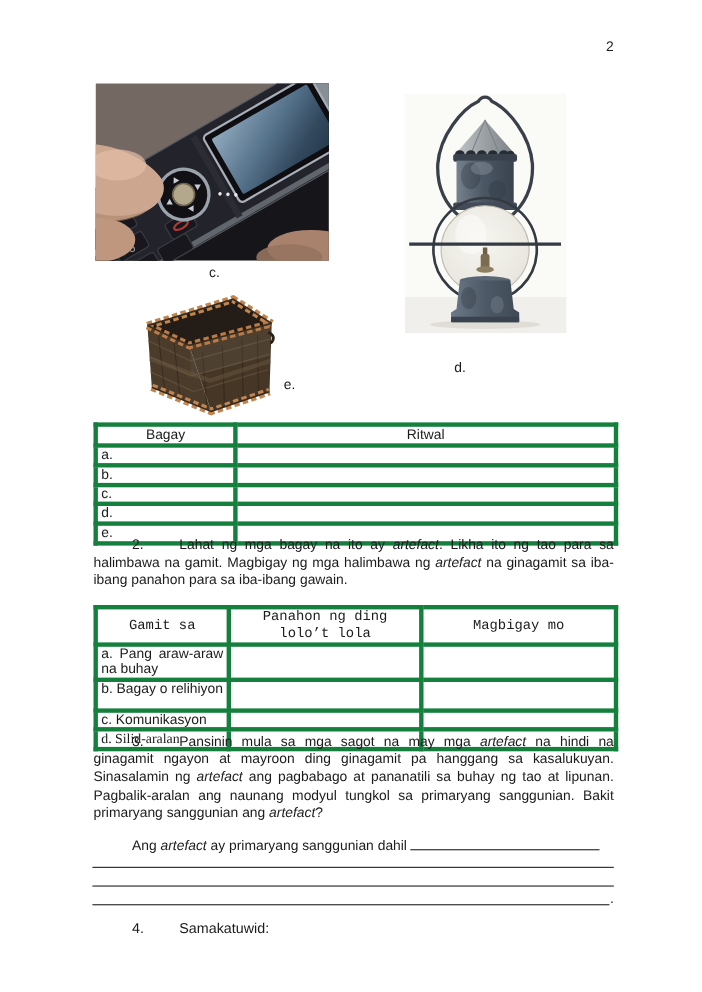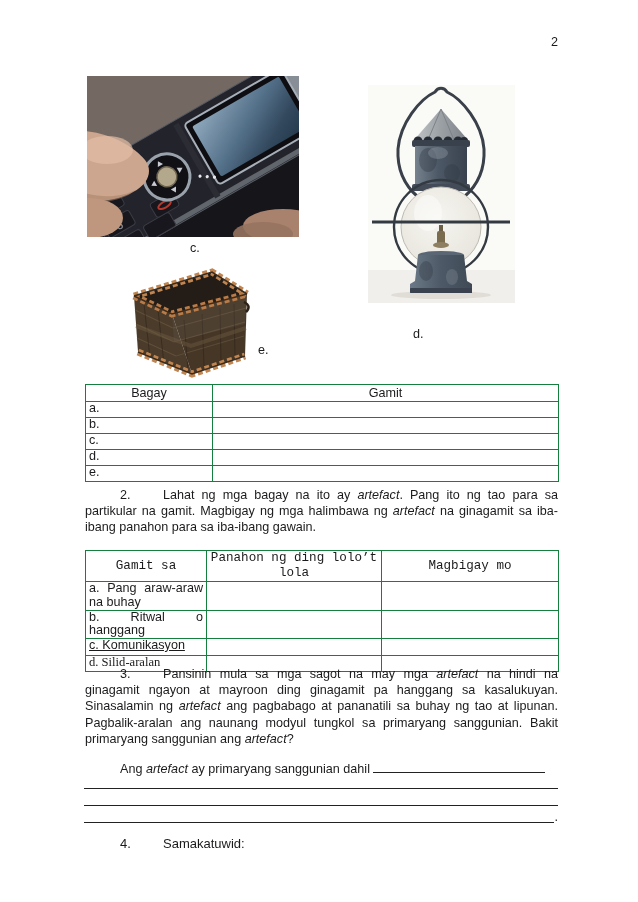--- a/index.html
+++ b/index.html
@@ -12,21 +12,21 @@
   .fig-label{font-size:12.6px;}
   
   .para{
     position:absolute;left:85px;width:473px;
     font-size:12.6px;line-height:16.2px;text-align:justify;text-indent:35px;
   }
   .num{display:inline-block;width:43px;text-indent:0;}
   .it{font-style:italic;}
   
   table{border-collapse:collapse;table-layout:fixed;font-size:12.6px;color:#1b1b1d;}
-  td{border:1px solid #15803d;padding:0 3px;line-height:13.8px;overflow:hidden;}
+  td{border:4px solid #15803d;padding:0 3px;line-height:13.8px;overflow:hidden;}
   td.hc{text-align:center;vertical-align:middle;line-height:15px;}
   td.lc{text-align:left;vertical-align:top;}
   td.lc.just{text-align:justify;}
   .t1{position:absolute;left:85px;top:384px;width:473px;}
   .t1 tr{height:16px;}
   .t1 tr.hrow{height:17px;}
   .t2{position:absolute;left:85px;top:550px;width:473px;}
   
   .fill-line{
     position:absolute;left:85px;top:760px;width:473px;
@@ -182,21 +182,21 @@
   <div class="abs fig-label" style="left:258px;top:343px;">e.</div>
 
   <table class="t1">
     <colgroup>
         <col style="width:127px">
         <col style="width:346px">
       </colgroup>
     <tbody>
       <tr class="hrow">
         <td class="hc">Bagay</td>
-        <td class="hc">Gamit</td>
+        <td class="hc">Ritwal</td>
       </tr>
       <tr>
         <td class="lc">a.</td>
         <td class="ec"></td>
       </tr>
       <tr>
         <td class="lc">b.</td>
         <td class="ec"></td>
       </tr>
       <tr>
@@ -208,46 +208,46 @@
         <td class="ec"></td>
       </tr>
       <tr>
         <td class="lc">e.</td>
         <td class="ec"></td>
       </tr>
     </tbody>
   </table>
 
   <div class="para" style="top:487px;">
-    <span class="num">2.</span><span>Lahat ng mga bagay na ito ay </span><span class="it">artefact</span><span>. Pang ito ng tao para sa partikular na gamit. Magbigay ng mga halimbawa ng </span><span class="it">artefact</span><span> na ginagamit sa iba-ibang panahon para sa iba-ibang gawain.</span>
+    <span class="num">2.</span><span>Lahat ng mga bagay na ito ay </span><span class="it">artefact</span><span>. Likha ito ng tao para sa halimbawa na gamit. Magbigay ng mga halimbawa ng </span><span class="it">artefact</span><span> na ginagamit sa iba-ibang panahon para sa iba-ibang gawain.</span>
   </div>
 
   <table class="t2">
     <colgroup>
         <col style="width:121px">
         <col style="width:175px">
         <col style="width:177px">
       </colgroup>
     <tbody>
       <tr style="height:17px;font-family:Liberation Mono, monospace;">
         <td class="hc">Gamit sa</td>
         <td class="hc">Panahon ng ding lolo’t lola</td>
         <td class="hc">Magbigay mo</td>
       </tr>
       <tr style="height:28px;margin-top:20px;">
         <td class="lc just">a. Pang araw-araw na buhay</td>
         <td class="ec"></td>
         <td class="ec"></td>
       </tr>
       <tr style="height:28px;">
-        <td class="lc just">b. Ritwal o hanggang</td>
-        <td class="ec"></td>
-        <td class="ec"></td>
-      </tr>
-      <tr style="height:17px;text-decoration:underline;">
+        <td class="lc just">b. Bagay o relihiyon</td>
+        <td class="ec"></td>
+        <td class="ec"></td>
+      </tr>
+      <tr style="height:17px;">
         <td class="lc">c. Komunikasyon</td>
         <td class="ec"></td>
         <td class="ec"></td>
       </tr>
       <tr style="height:16px;font-family:Liberation Serif, serif;">
         <td class="lc">d. Silid-aralan</td>
         <td class="ec"></td>
         <td class="ec"></td>
       </tr>
     </tbody>

